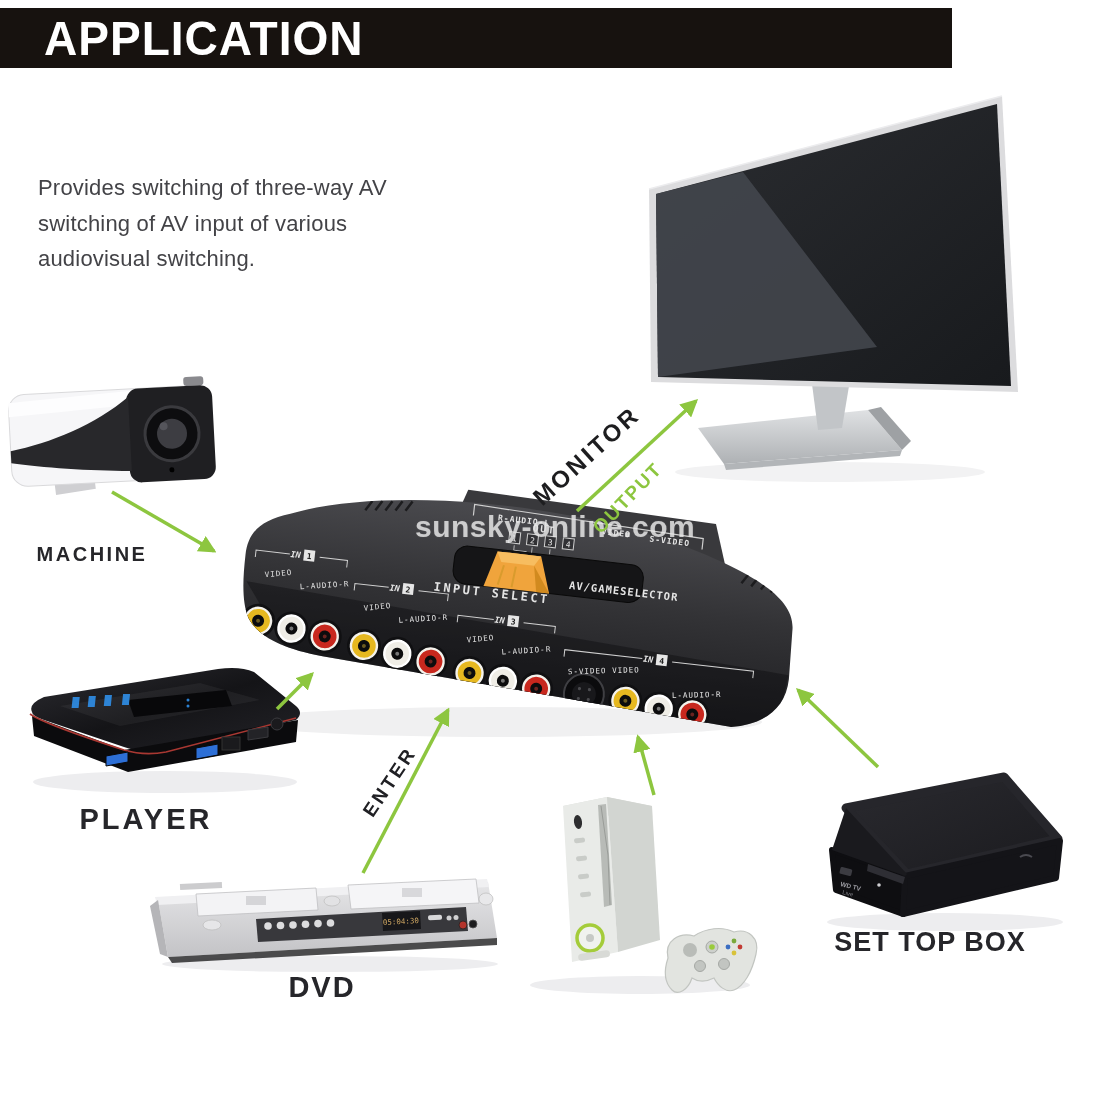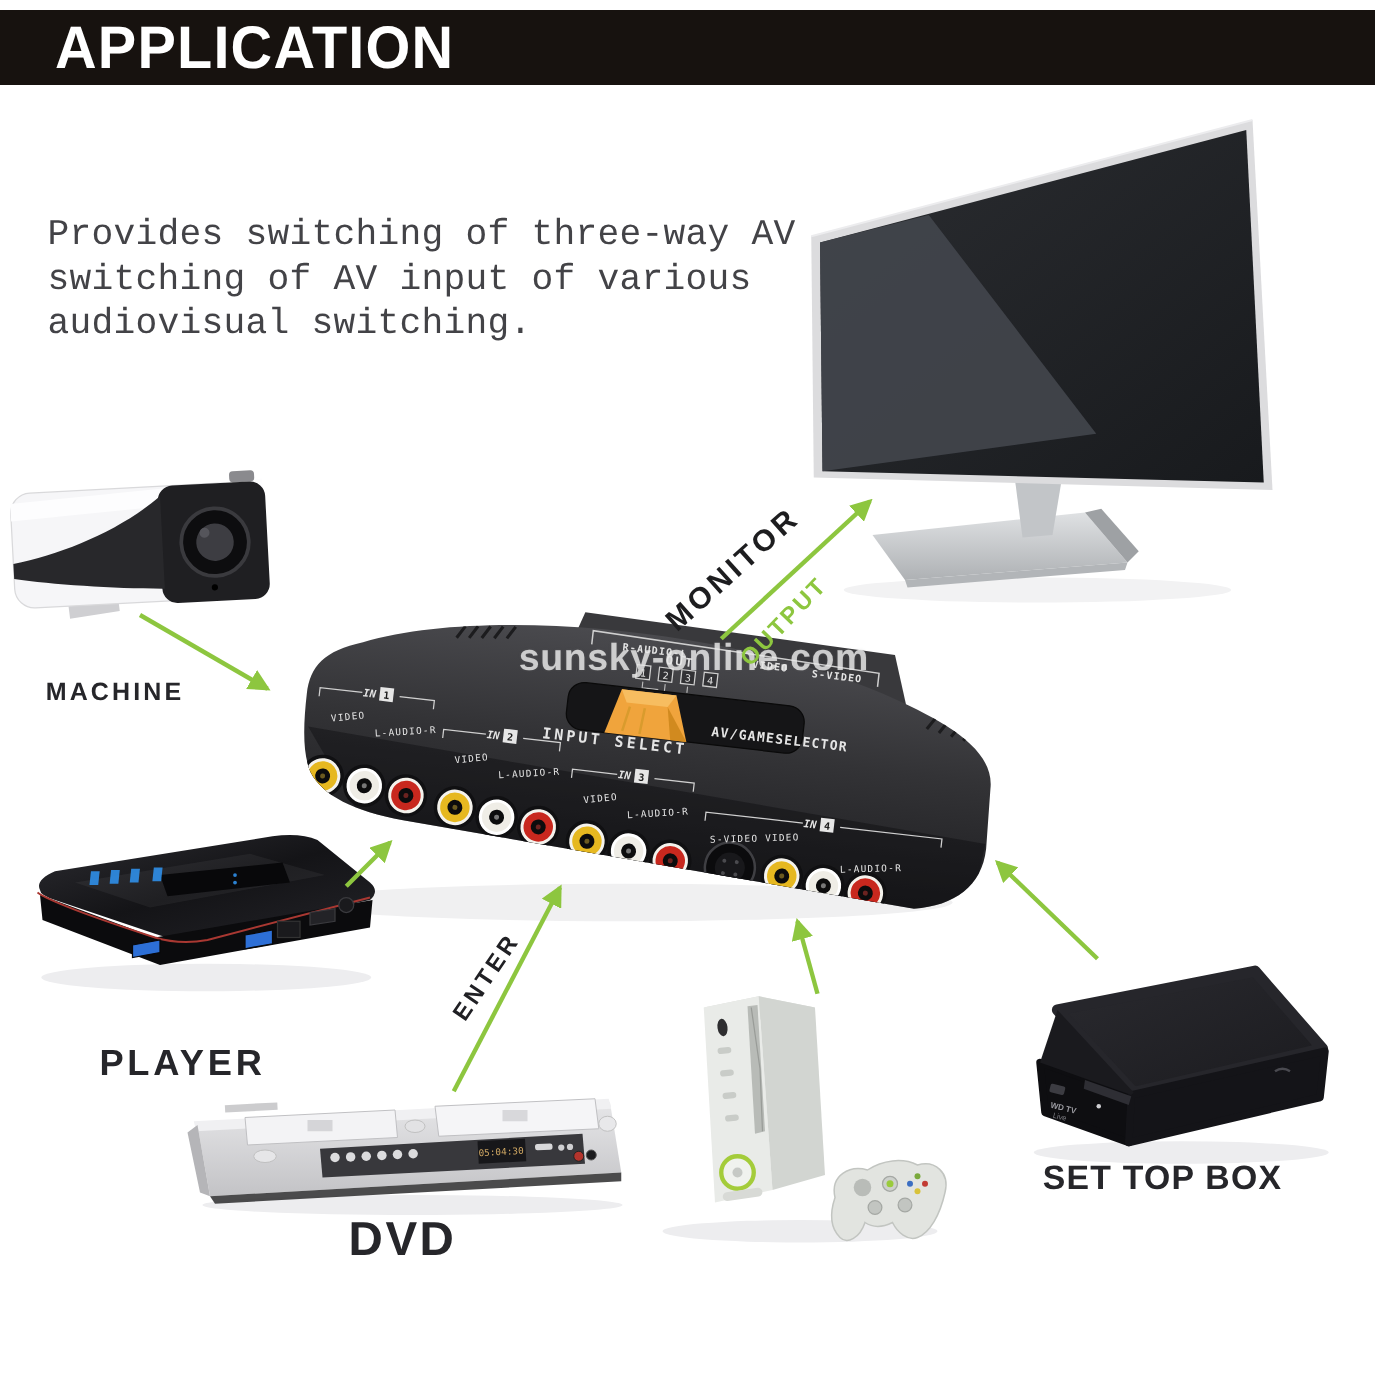--- a/index.html
+++ b/index.html
@@ -1,35 +1,35 @@
 <!DOCTYPE html>
 <html><head>
 <meta charset="utf-8">
 <style>
   html,body{margin:0;padding:0;background:#fff;}
   .page{position:relative;width:1100px;height:1100px;background:#ffffff;overflow:hidden;
         font-family:"Liberation Sans",sans-serif;}
-  .hdr{position:absolute;left:0;top:8px;width:1100px;height:60px;background:#17120f;}
+  .hdr{position:absolute;left:0;top:8px;width:952px;height:60px;background:#17120f;}
   .hdr .title{position:absolute;left:44px;top:3px;font-size:48px;font-weight:800;color:#ffffff;
         letter-spacing:1px;transform:scaleX(.96);transform-origin:left center;}
-  .desc{position:absolute;left:38px;top:170px;width:600px;color:#434347;font-size:29px;
-        line-height:35.5px;letter-spacing:.2px;font-family:Liberation Mono, monospace;}
+  .desc{position:absolute;left:38px;top:170px;width:600px;color:#434347;font-size:22px;
+        line-height:35.5px;letter-spacing:.2px;}
   .wm{position:absolute;left:415px;top:510px;width:320px;font-size:30px;font-weight:bold;
         color:rgba(236,236,236,.8);letter-spacing:.5px;text-shadow:0 0 2px rgba(140,140,140,.25);}
   .lbl{position:absolute;color:#26262a;font-weight:600;}
   .mon-lbl{left:515px;top:430px;width:170px;font-size:24px;letter-spacing:3px;color:#1d1d1f;
         transform:rotate(-42deg);}
   .out-lbl{left:572px;top:462px;width:160px;font-size:19px;font-weight:bold;color:#8dc63f;
         letter-spacing:2px;transform:rotate(-46deg);}
   .ent-lbl{left:330px;top:771px;width:120px;font-size:19px;letter-spacing:3px;color:#202024;
         transform:rotate(-56deg);text-align:center;}
   .monit-lbl{left:6px;top:538px;width:172px;font-size:20px;letter-spacing:2.5px;line-height:32px;
         text-align:center;}
-  .player-lbl{left:66px;top:803px;width:160px;font-size:29px;letter-spacing:3px;text-align:center;margin-top:32px;}
-  .dvd-lbl{left:252px;top:971px;width:140px;font-size:38px;letter-spacing:2px;text-align:center;}
+  .player-lbl{left:66px;top:803px;width:160px;font-size:29px;letter-spacing:3px;text-align:center;}
+  .dvd-lbl{left:252px;top:971px;width:140px;font-size:29px;letter-spacing:2px;text-align:center;}
   .game-lbl{left:518px;top:1003px;width:272px;font-size:27px;letter-spacing:1px;text-align:center;}
   .stb-lbl{left:808px;top:927px;width:244px;font-size:27px;letter-spacing:1px;text-align:center;}
   svg.scene{position:absolute;left:0;top:0;}
   .silk{font-family:"DejaVu Sans Mono",monospace;fill:#e4e4e4;}
 </style>
 </head>
 <body>
 
 <div class="page">
 

